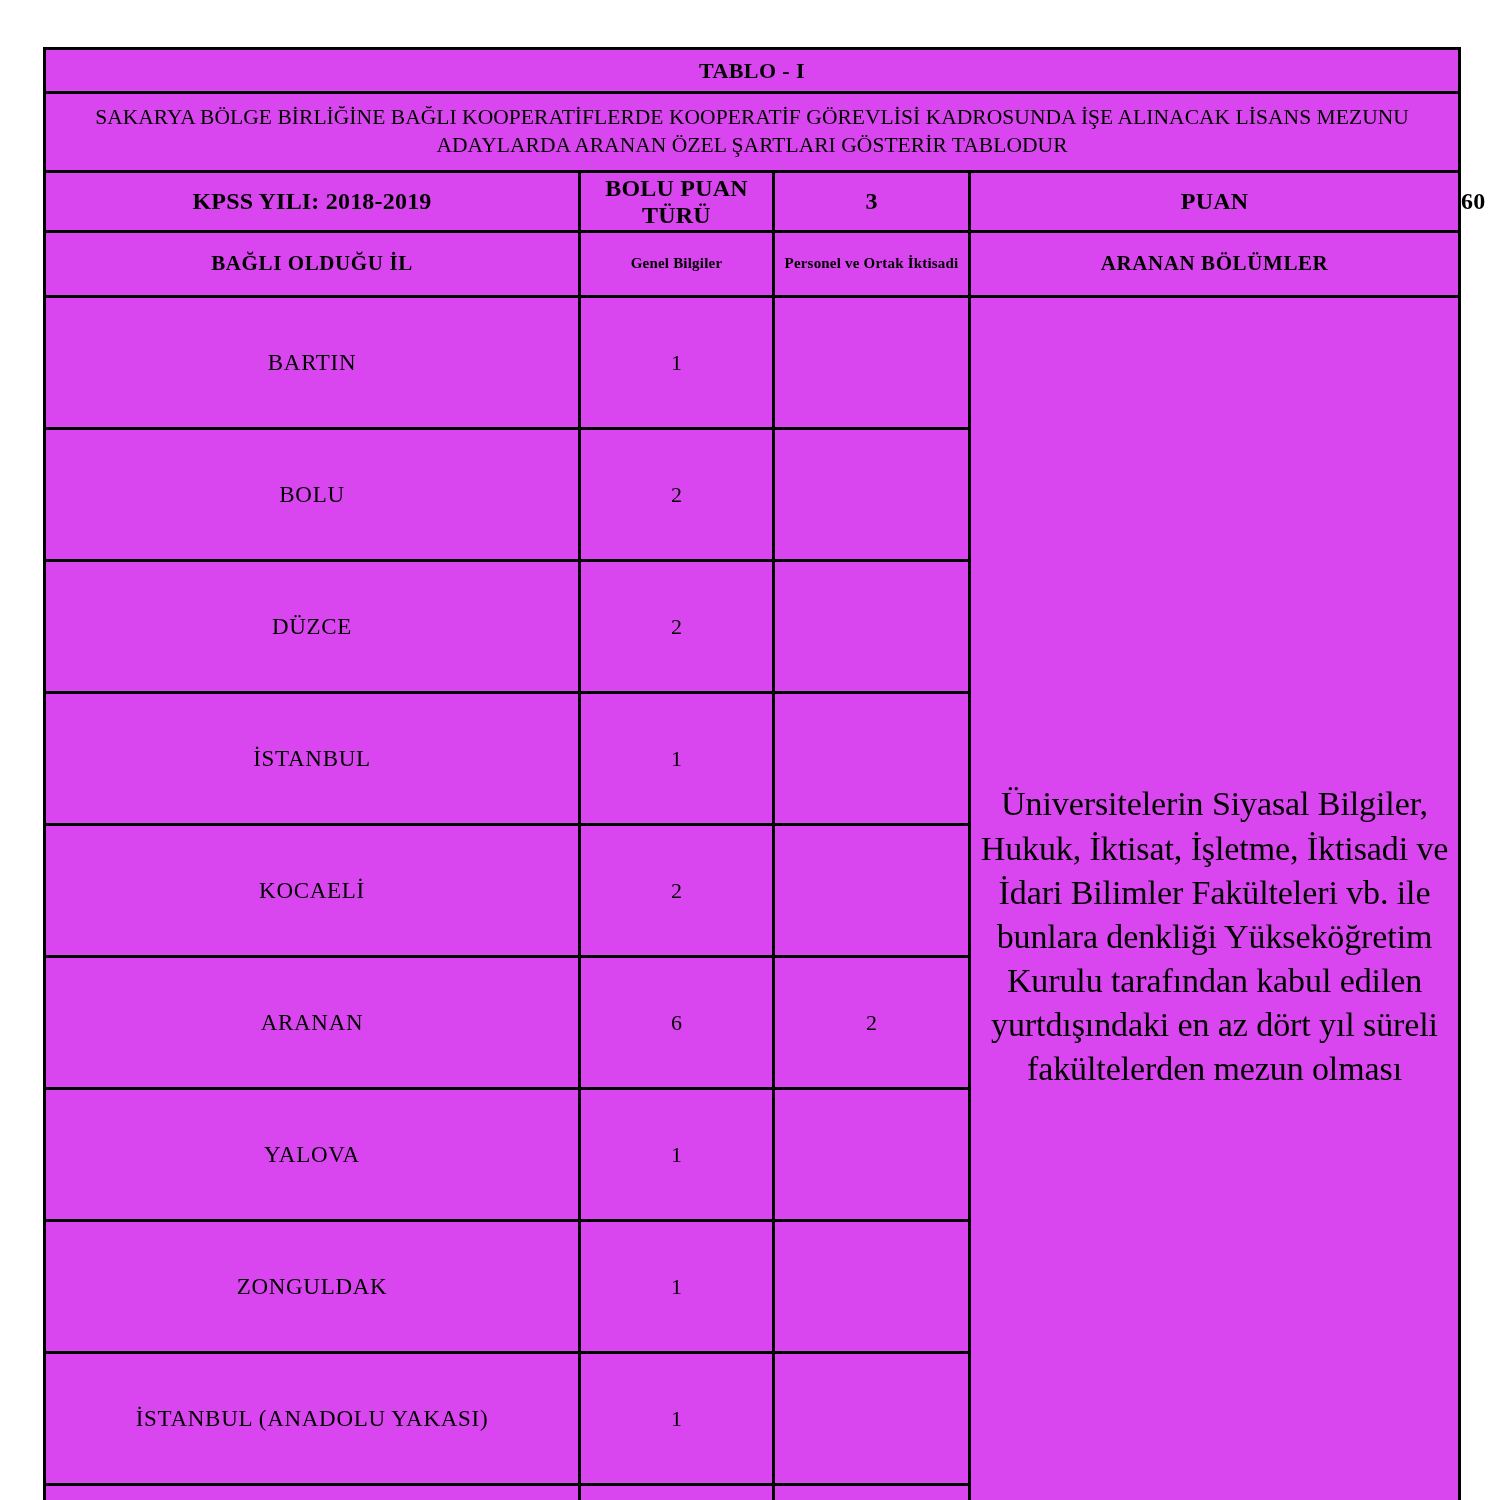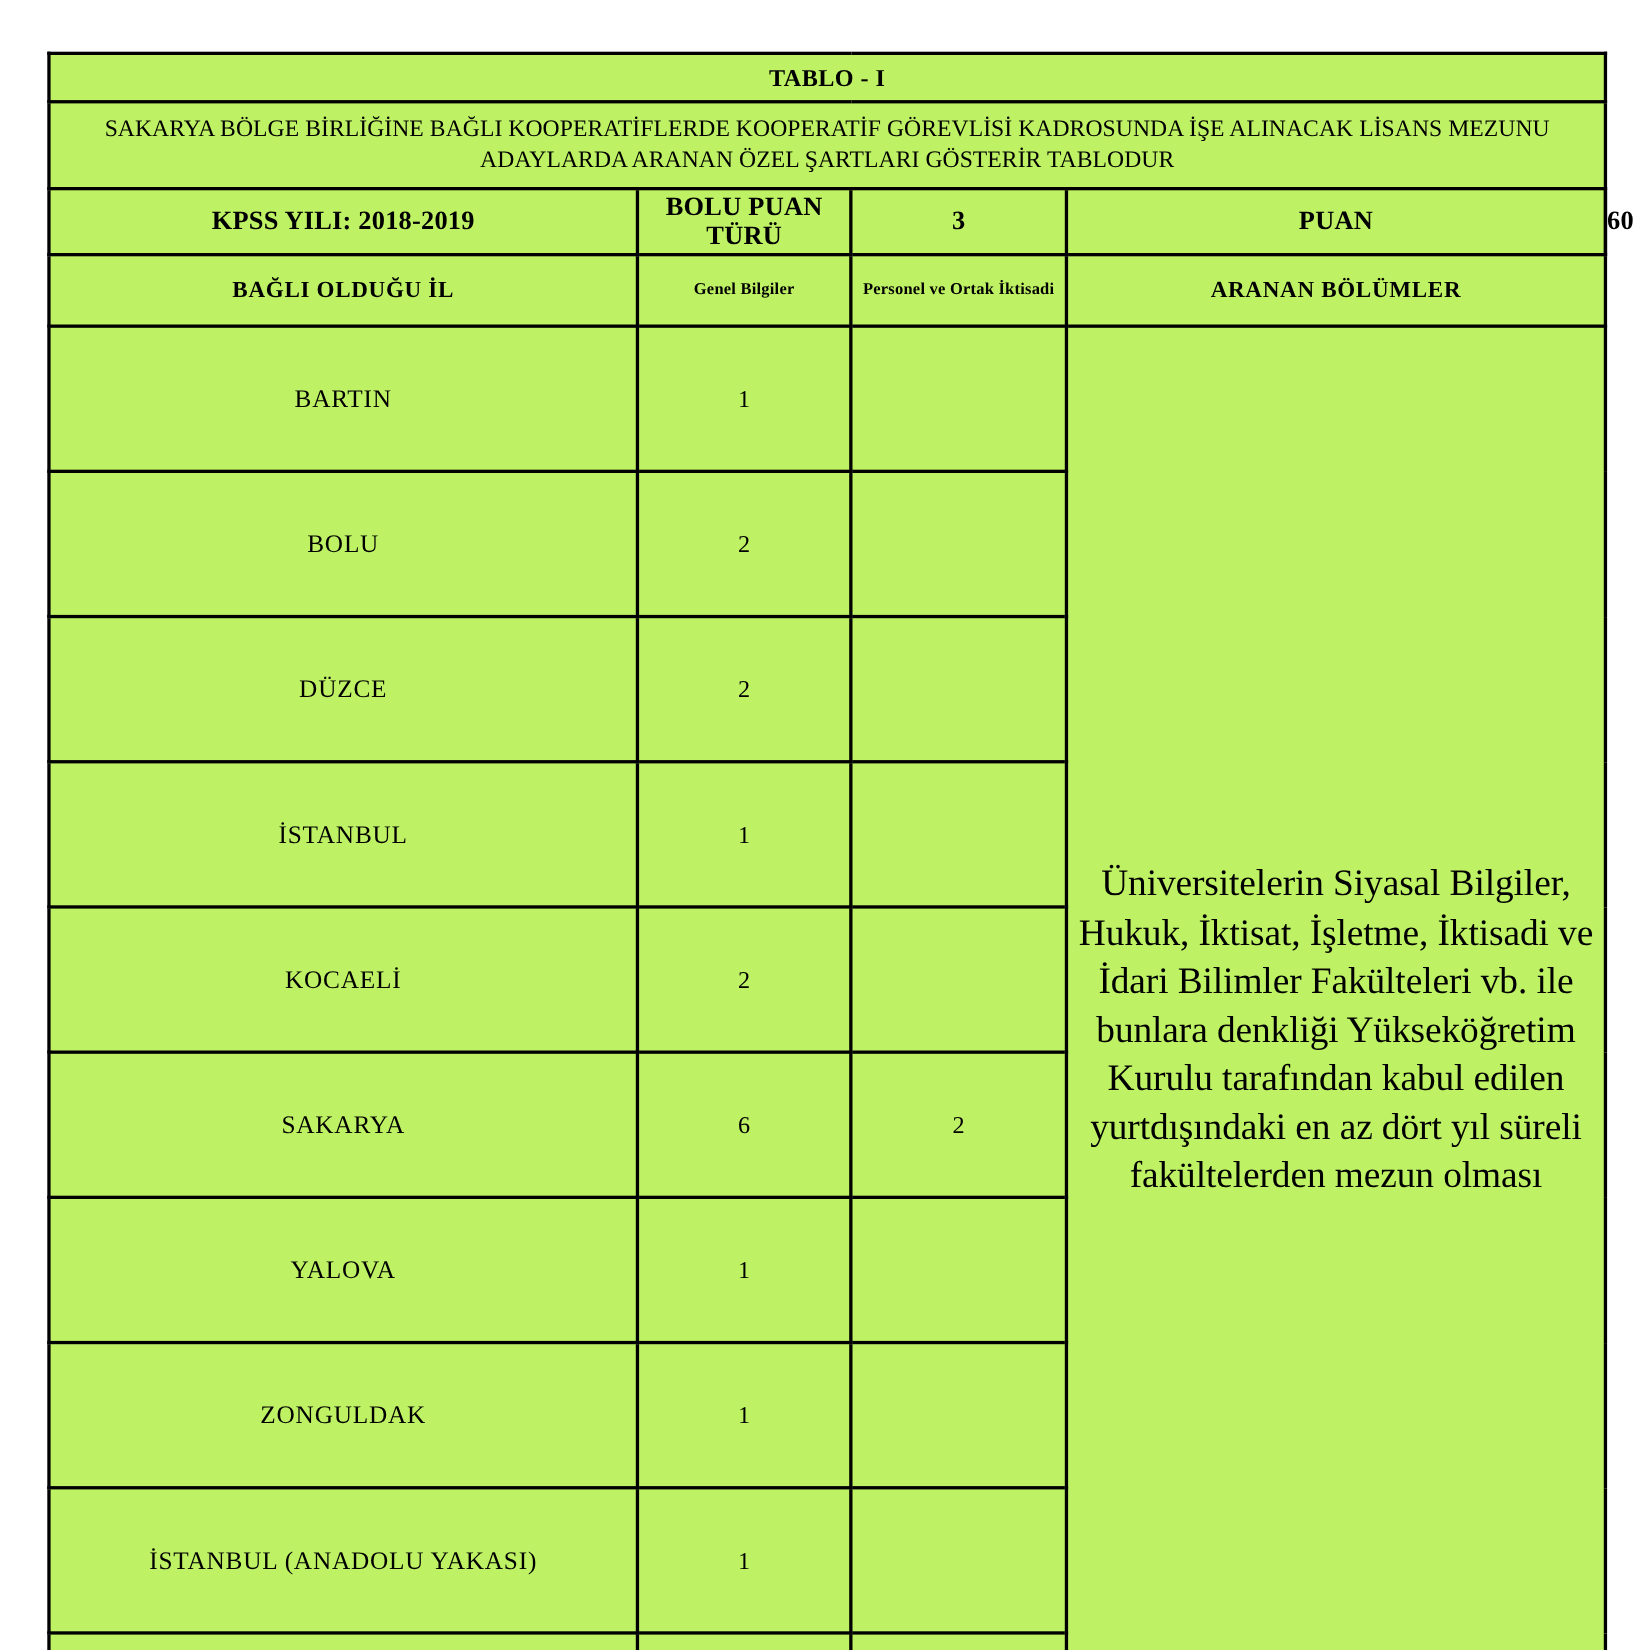--- a/index.html
+++ b/index.html
@@ -35,21 +35,21 @@
     table-layout: fixed;
     width: 1415px;
     background: #ffffff;
   }
 
   table.doc-table td {
     border: 3px solid #000000;
     padding: 0;
     vertical-align: middle;
     text-align: center;
-    background: #bef264;
+    background: #d946ef;
   }
 
   
   col.c-il     { width: 535px; }  
   col.c-gen    { width: 194px; }  
   col.c-per    { width: 196px; }  
   col.c-ara    { width: 490px; }  
 
   
   .row-title td {
@@ -195,21 +195,21 @@
           <td class="num"></td>
         </tr>
 
         <tr class="row-body">
           <td>KOCAELİ</td>
           <td class="num">2</td>
           <td class="num"></td>
         </tr>
 
         <tr class="row-body">
-          <td>SAKARYA</td>
+          <td>ARANAN</td>
           <td class="num">6</td>
           <td class="num">2</td>
         </tr>
 
         <tr class="row-body">
           <td>YALOVA</td>
           <td class="num">1</td>
           <td class="num"></td>
         </tr>
 

